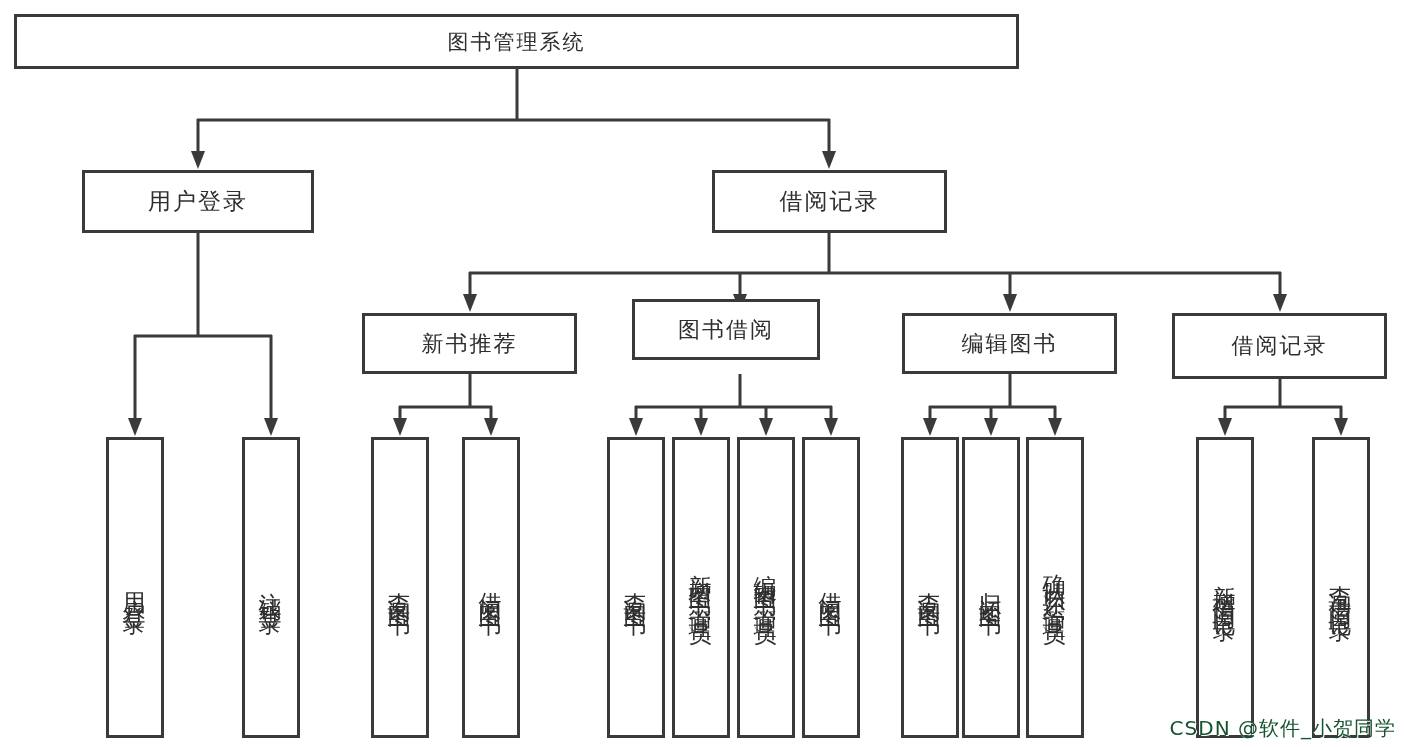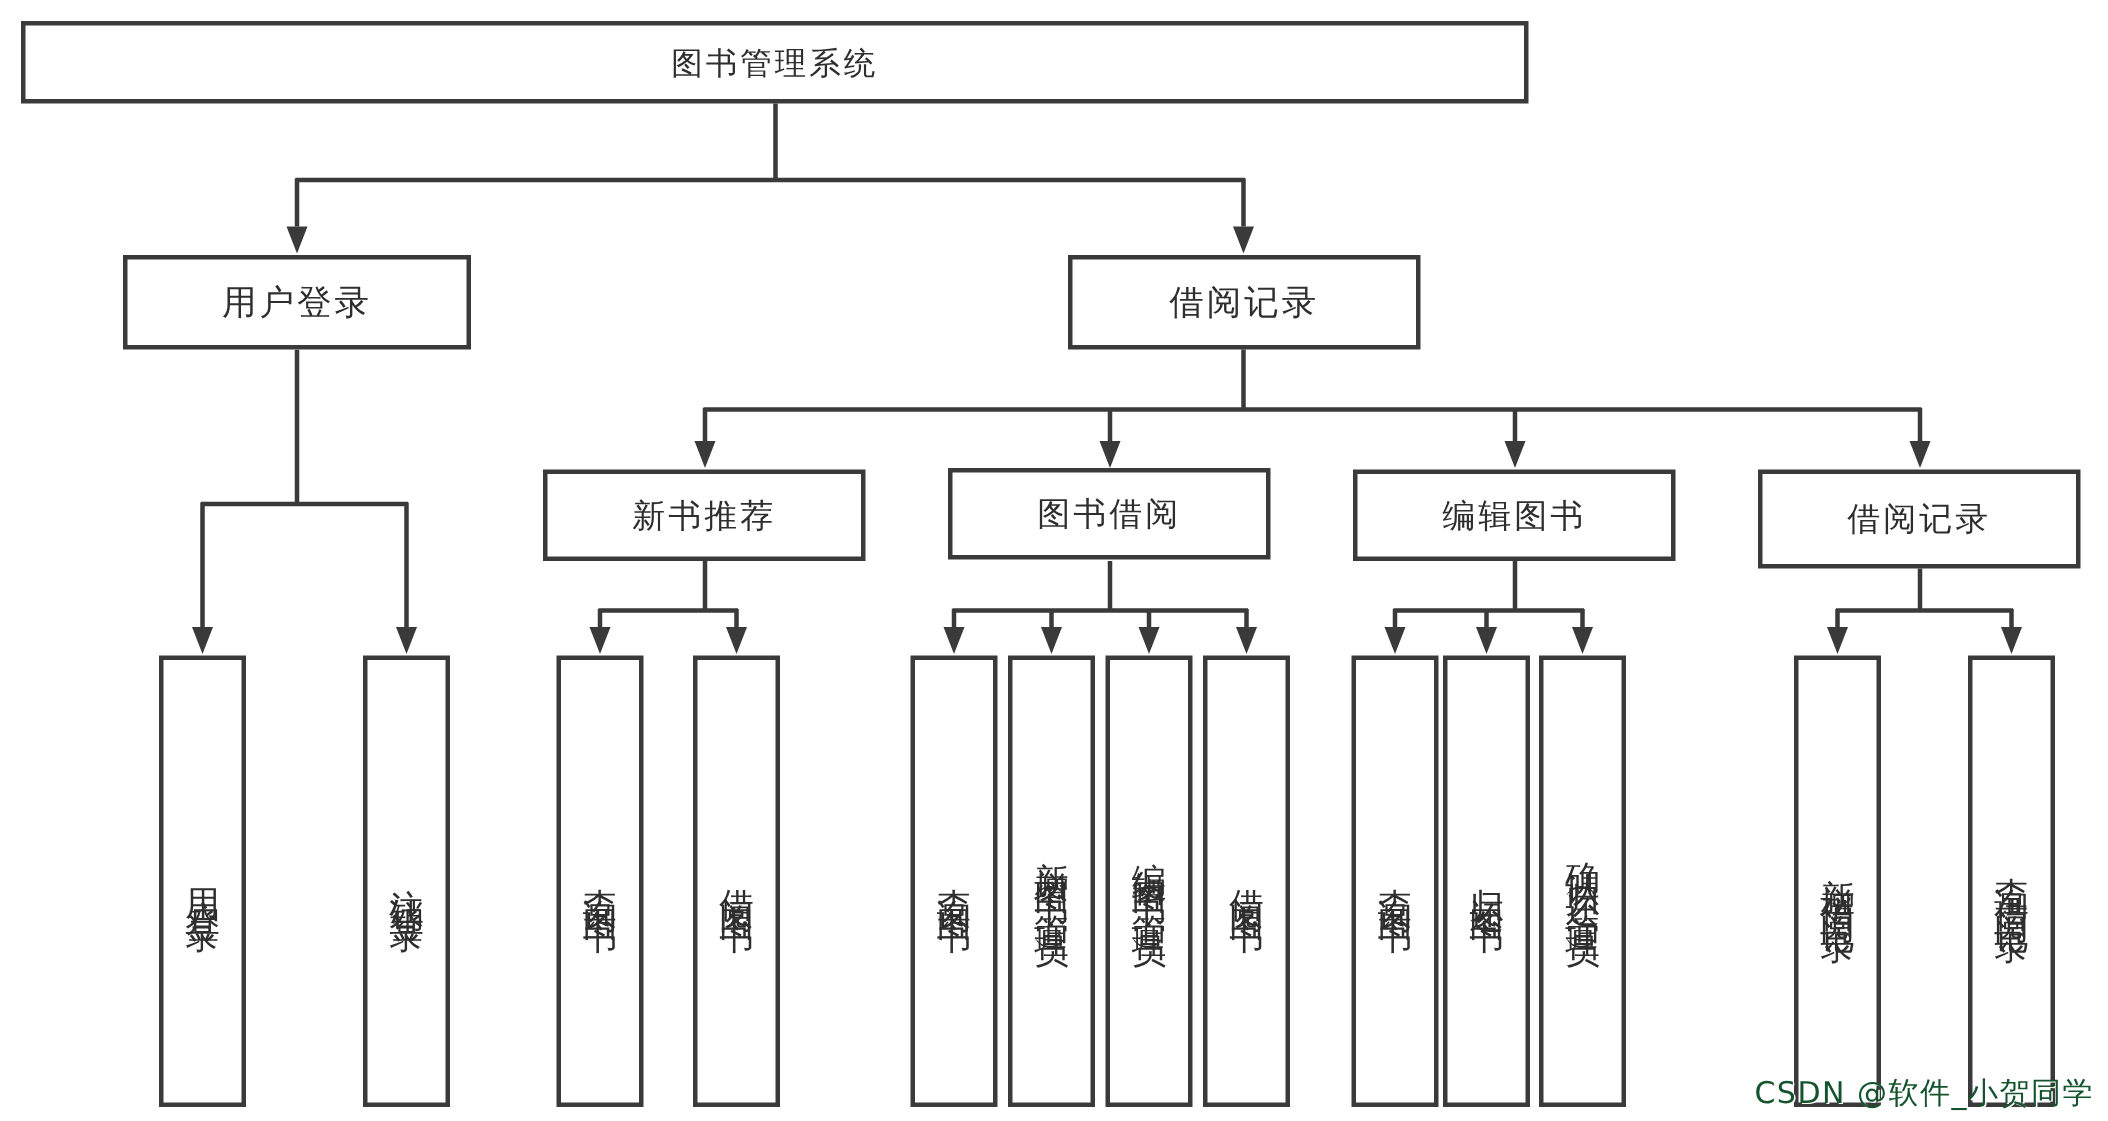--- a/index.html
+++ b/index.html
@@ -93,21 +93,21 @@
       <polygon points="1334,418 1348,418 1341,436"></polygon>
     </g>
   </svg>
 
   <div class="box lvl1" style="left:14px; top:14px; width:1005px; height:55px;">图书管理系统</div>
 
   <div class="box lvl2" style="left:82px; top:170px; width:232px; height:63px;">用户登录</div>
   <div class="box lvl2" style="left:712px; top:170px; width:235px; height:63px;">借阅记录</div>
 
   <div class="box lvl3" style="left:362px; top:313px; width:215px; height:61px;">新书推荐</div>
-  <div class="box lvl3" style="left:632px; top:312px; width:215px; height:61px;">图书借阅</div>
+  <div class="box lvl3" style="left:632px; top:299px; width:188px; height:61px;">图书借阅</div>
   <div class="box lvl3" style="left:902px; top:313px; width:215px; height:61px;">编辑图书</div>
   <div class="box lvl3" style="left:1172px; top:313px; width:215px; height:66px;">借阅记录</div>
 
   <div class="box v-box" style="left:106px; top:437px; width:58px; height:301px;">用户登录</div>
   <div class="box v-box" style="left:242px; top:437px; width:58px; height:301px;">注销登录</div>
 
   <div class="box v-box" style="left:371px; top:437px; width:58px; height:301px;">查询图书</div>
   <div class="box v-box" style="left:462px; top:437px; width:58px; height:301px;">借阅图书</div>
 
   <div class="box v-box" style="left:607px; top:437px; width:58px; height:301px;">查询图书</div>

